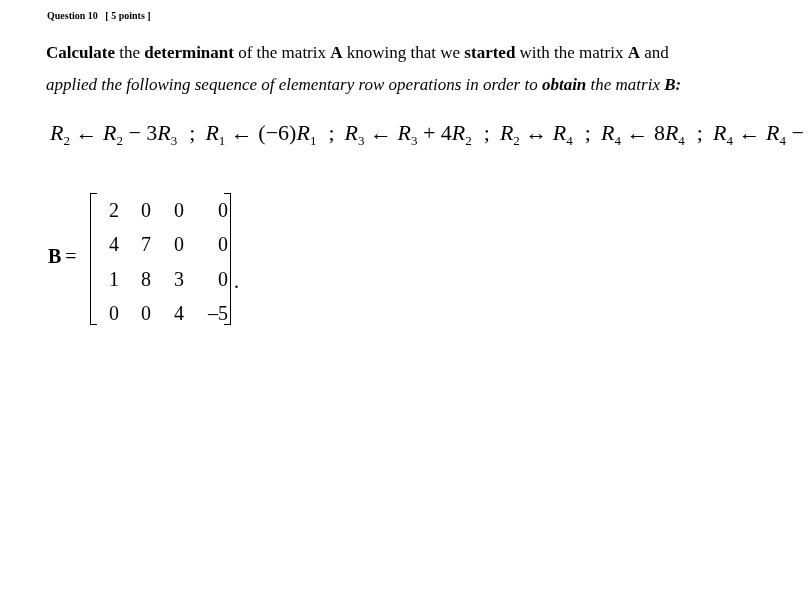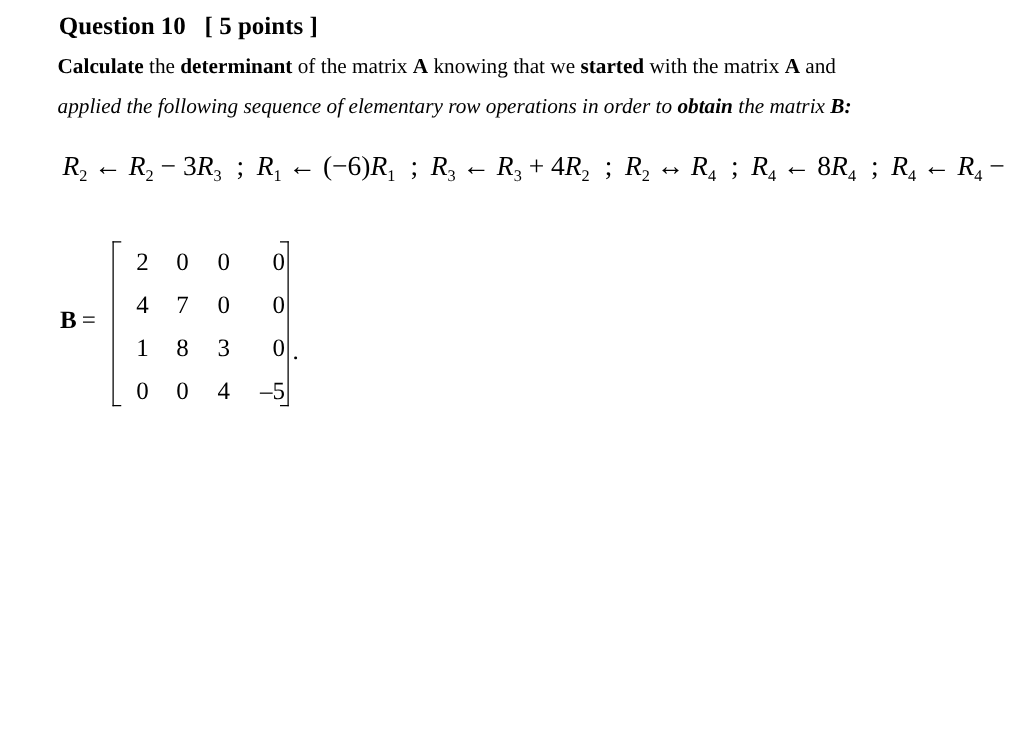--- a/index.html
+++ b/index.html
@@ -12,21 +12,21 @@
     }
     body {
       position: relative;
       font-family: "Liberation Serif", "DejaVu Serif", serif;
       color: #000000;
     }
     .title {
       position: absolute;
       left: 47px;
       top: 10px;
-      font-size: 20px;
+      font-size: 10px;
       font-weight: bold;
       white-space: pre;
     }
     .para {
       position: absolute;
       left: 46px;
       font-size: 17px;
       white-space: nowrap;
     }
     .line1 { top: 43px; text-align: center; }

